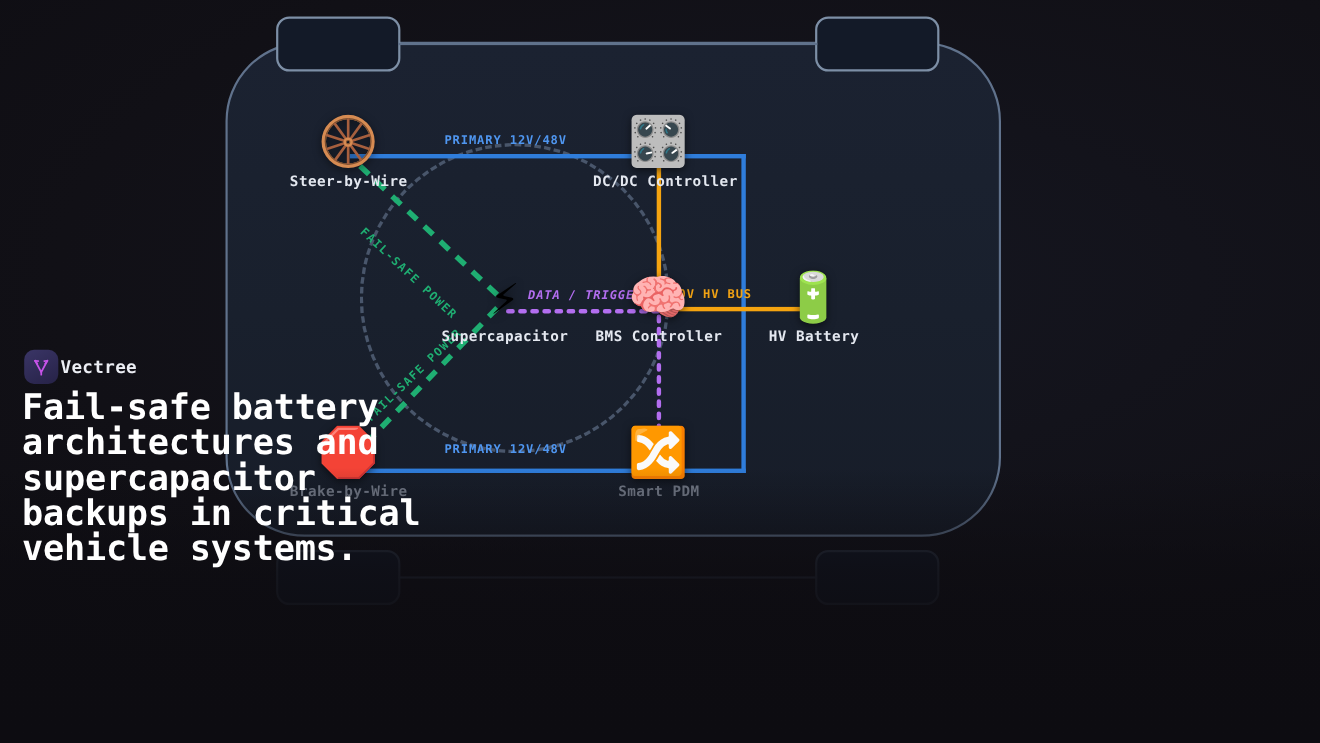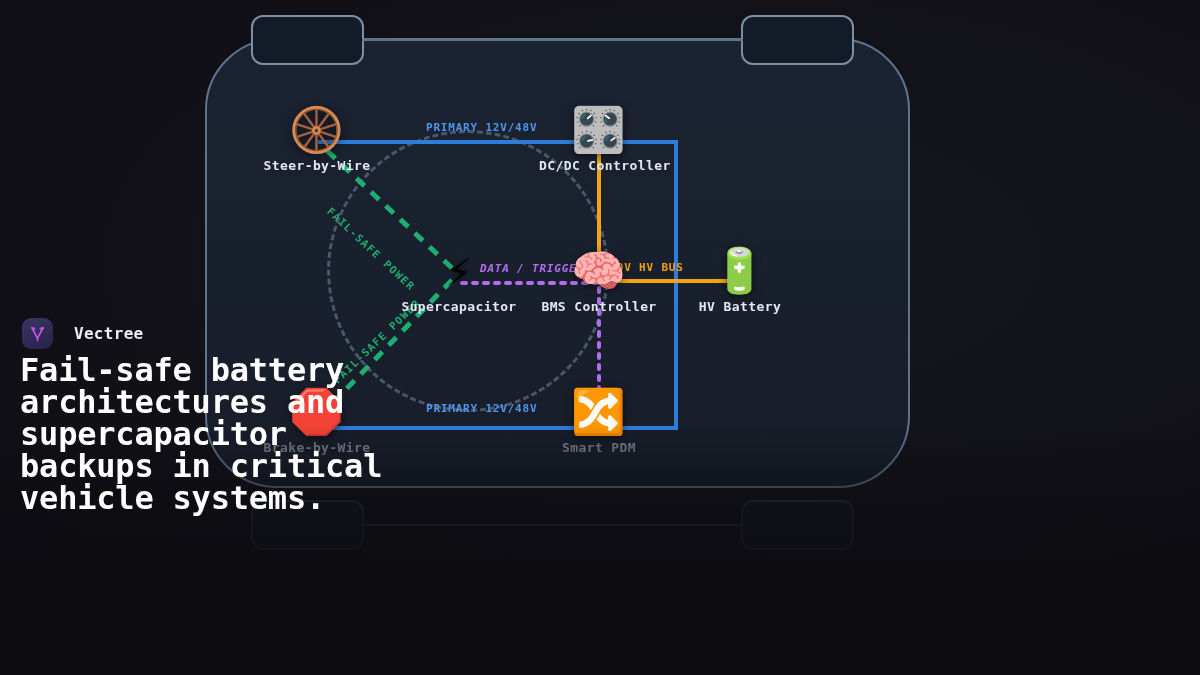--- a/index.html
+++ b/index.html
@@ -70,21 +70,21 @@
   .blue2 { background: #3b86e8; }
   .orange { background: #f5a410; }
 
   .bus-label {
     position: absolute;
     font-size: 11px;
     font-weight: bold;
     letter-spacing: 0.8px;
     white-space: nowrap;
   }
-  .lbl-blue { color: #4f96f0; margin-left: 22px; }
+  .lbl-blue { color: #4f96f0; }
   .lbl-orange { color: #f0a214; }
   .lbl-purple { color: #b36ef0; }
   .lbl-green {
     color: #1fae72;
     font-size: 10.5px;
     letter-spacing: 1.4px;
   }
 
   
   .node {
@@ -119,21 +119,21 @@
     pointer-events: none;
   }
 
   
   .brand {
     position: absolute;
     left: 22px;
     top: 318px;
     display: flex;
     align-items: center;
-    gap: 21px;
+    gap: 2px;
   }
   .brand-mark {
     width: 31px; height: 31px;
     border-radius: 9px;
     background: linear-gradient(150deg, #3a3566 0%, #262247 100%);
     display: flex; align-items: center; justify-content: center;
   }
   .brand-name {
     font-size: 16px;
     font-weight: bold;

